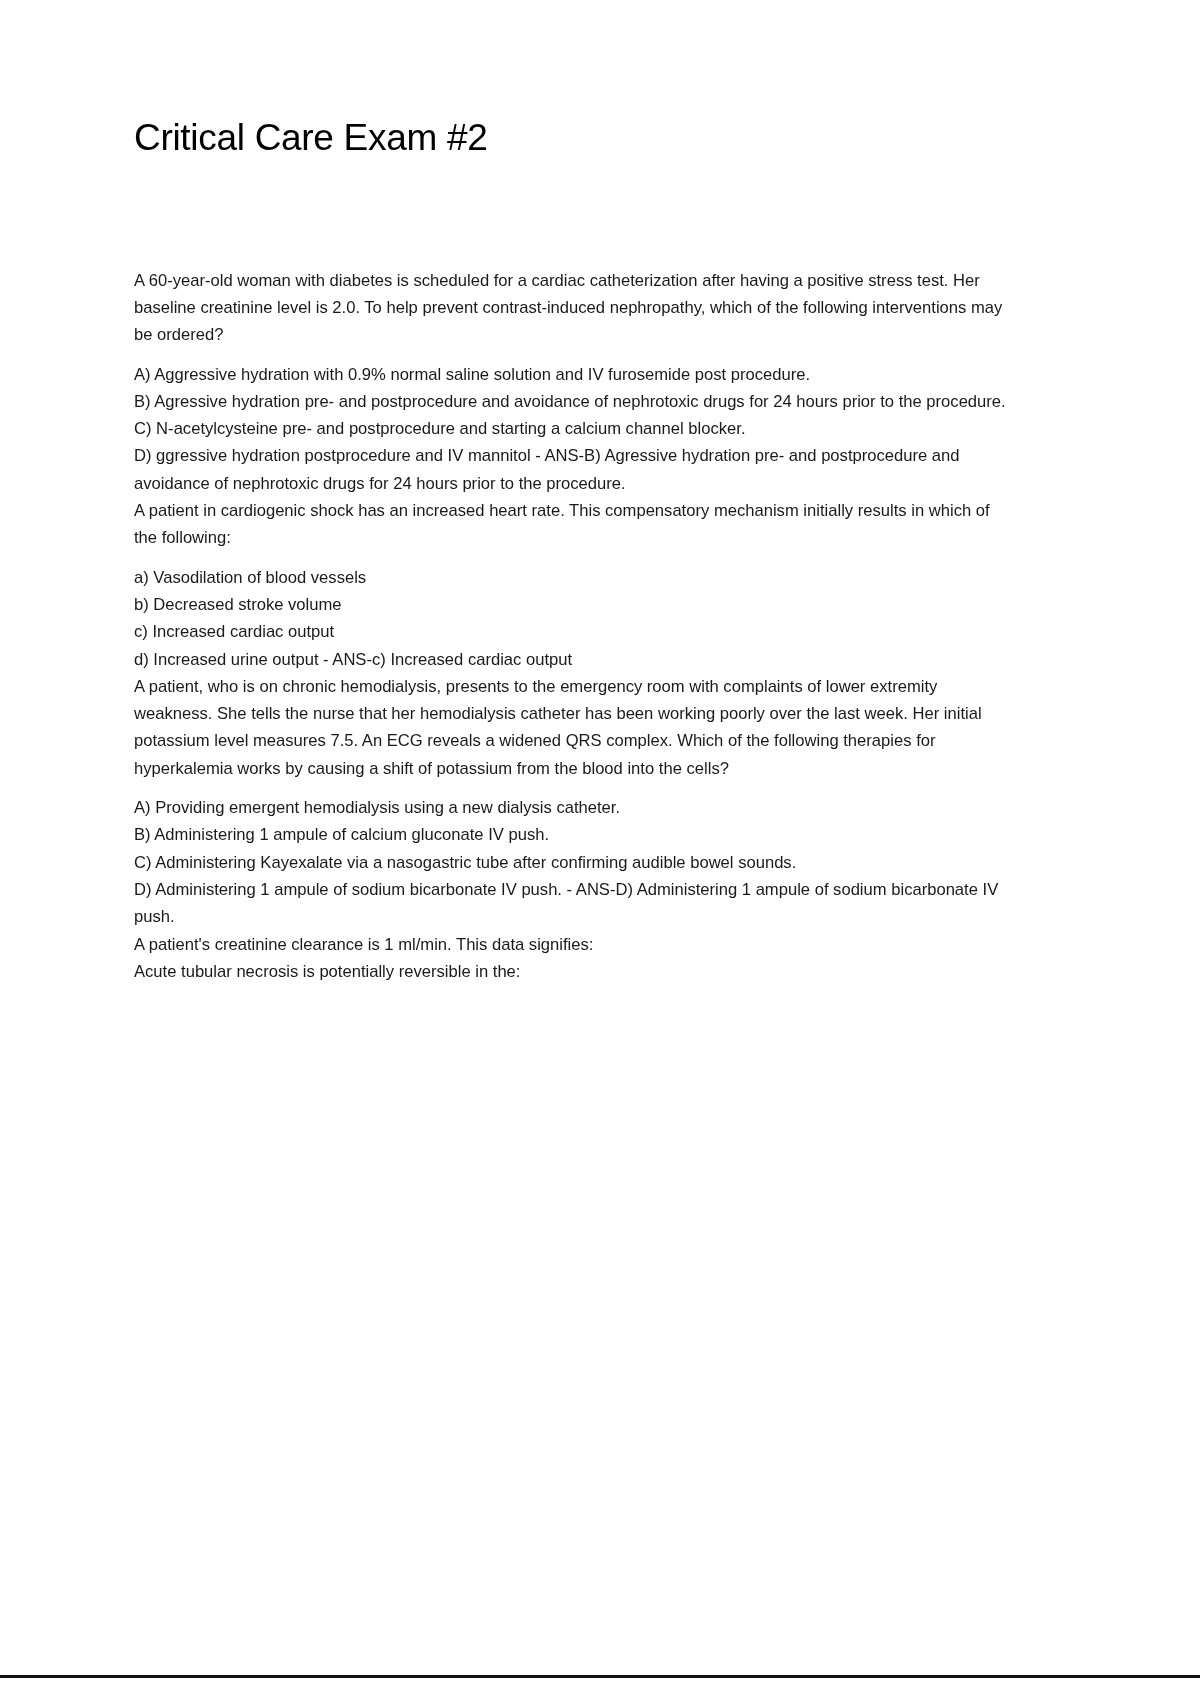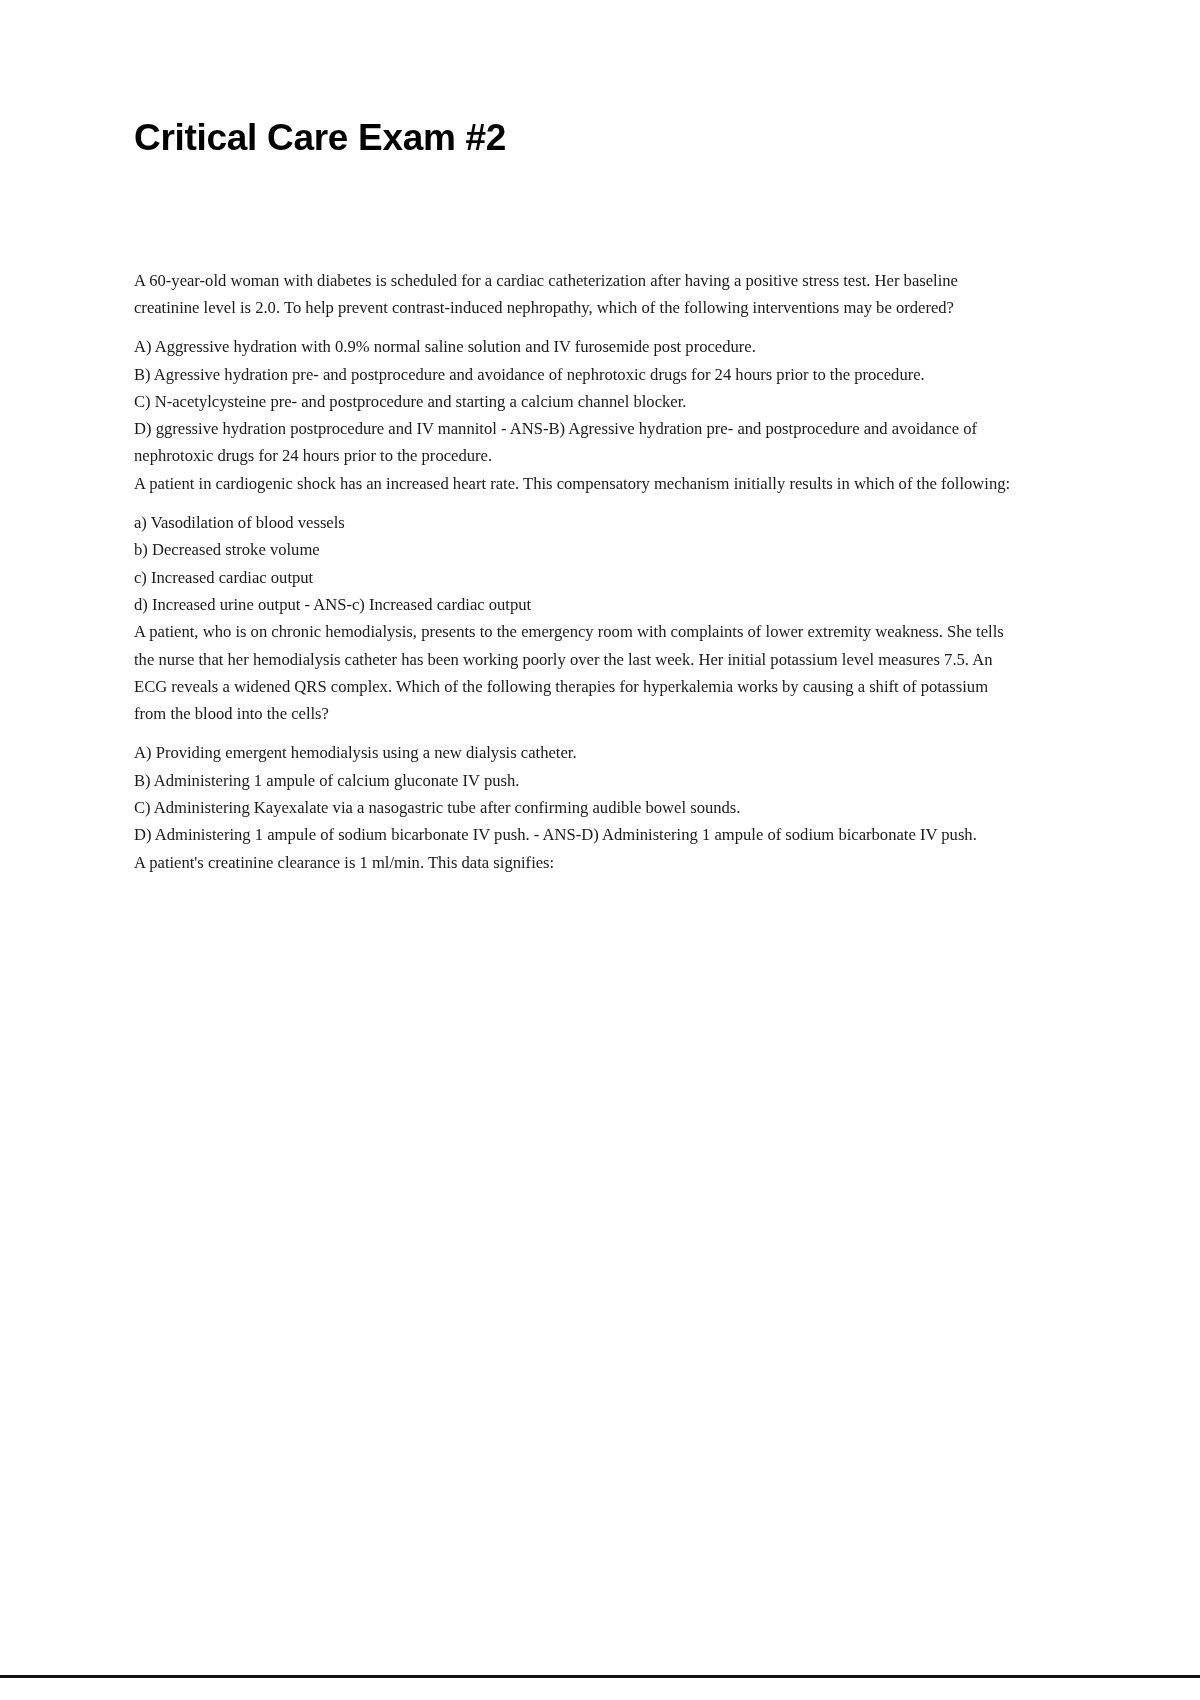--- a/index.html
+++ b/index.html
@@ -19,30 +19,29 @@
     box-sizing: border-box;
   }
   .content {
     position: absolute;
     left: 134px;
     top: 118px;
     width: 880px;
   }
   .doc-title {
     font-size: 37px;
-    font-weight: bold;
+    font-weight: normal;
     color: #000000;
     letter-spacing: -0.3px;
     line-height: 1.1;
     margin: 0;
     padding: 0;
   }
   .body-block {
     margin-top: 108px;
-    font-family: Liberation Serif, serif;
   }
   .para {
     font-size: 16.6px;
     line-height: 27.3px;
     color: #1a1a1a;
     margin: 0;
     text-align: left;
     white-space: pre-wrap;
     word-wrap: break-word;
   }
@@ -86,20 +85,21 @@
       <p class="para">A patient, who is on chronic hemodialysis, presents to the emergency room with complaints of lower extremity weakness. She tells the nurse that her hemodialysis catheter has been working poorly over the last week. Her initial potassium level measures 7.5. An ECG reveals a widened QRS complex. Which of the following therapies for hyperkalemia works by causing a shift of potassium from the blood into the cells?</p>
 
       <p class="para gap-before">A) Providing emergent hemodialysis using a new dialysis catheter.
 B) Administering 1 ampule of calcium gluconate IV push.
 C) Administering Kayexalate via a nasogastric tube after confirming audible bowel sounds.
 D) Administering 1 ampule of sodium bicarbonate IV push. - ANS-D) Administering 1 ampule of sodium bicarbonate IV push.</p>
 
       <p class="para">A patient's creatinine clearance is 1 ml/min. This data signifies:</p>
 
 
+      <p class="para">Acute tubular necrosis is potentially reversible in the:</p>
 
 
     </div>
   </div>
 
   <div class="footer-rule"></div>
 
 </div>
 
 </body></html>

